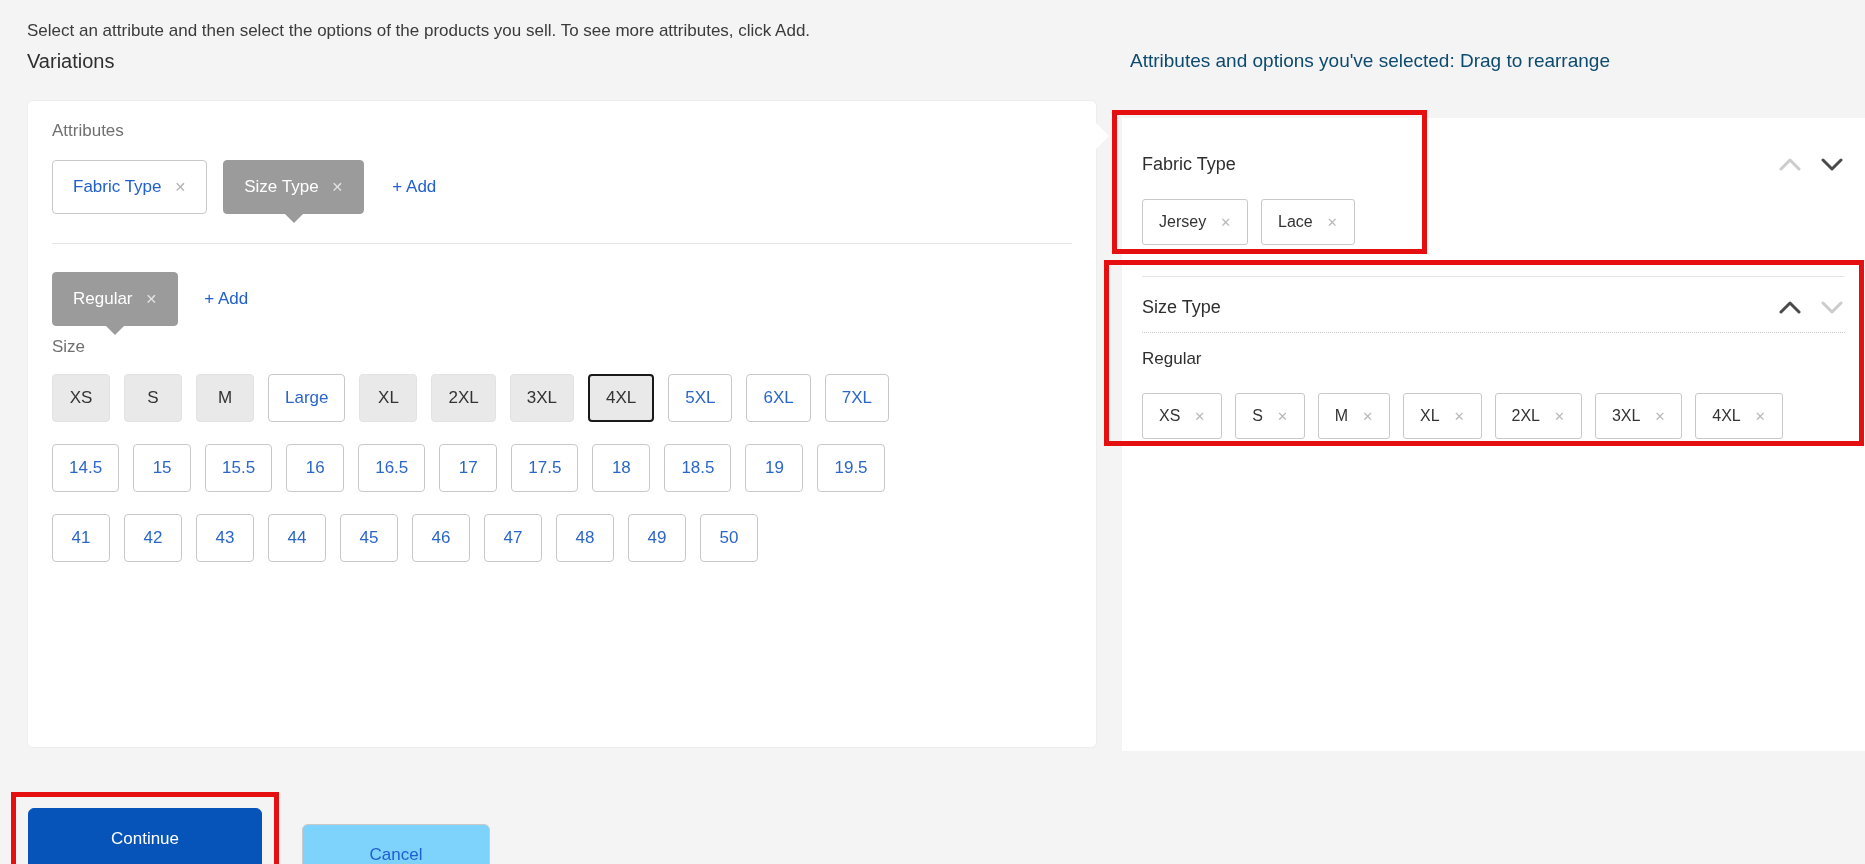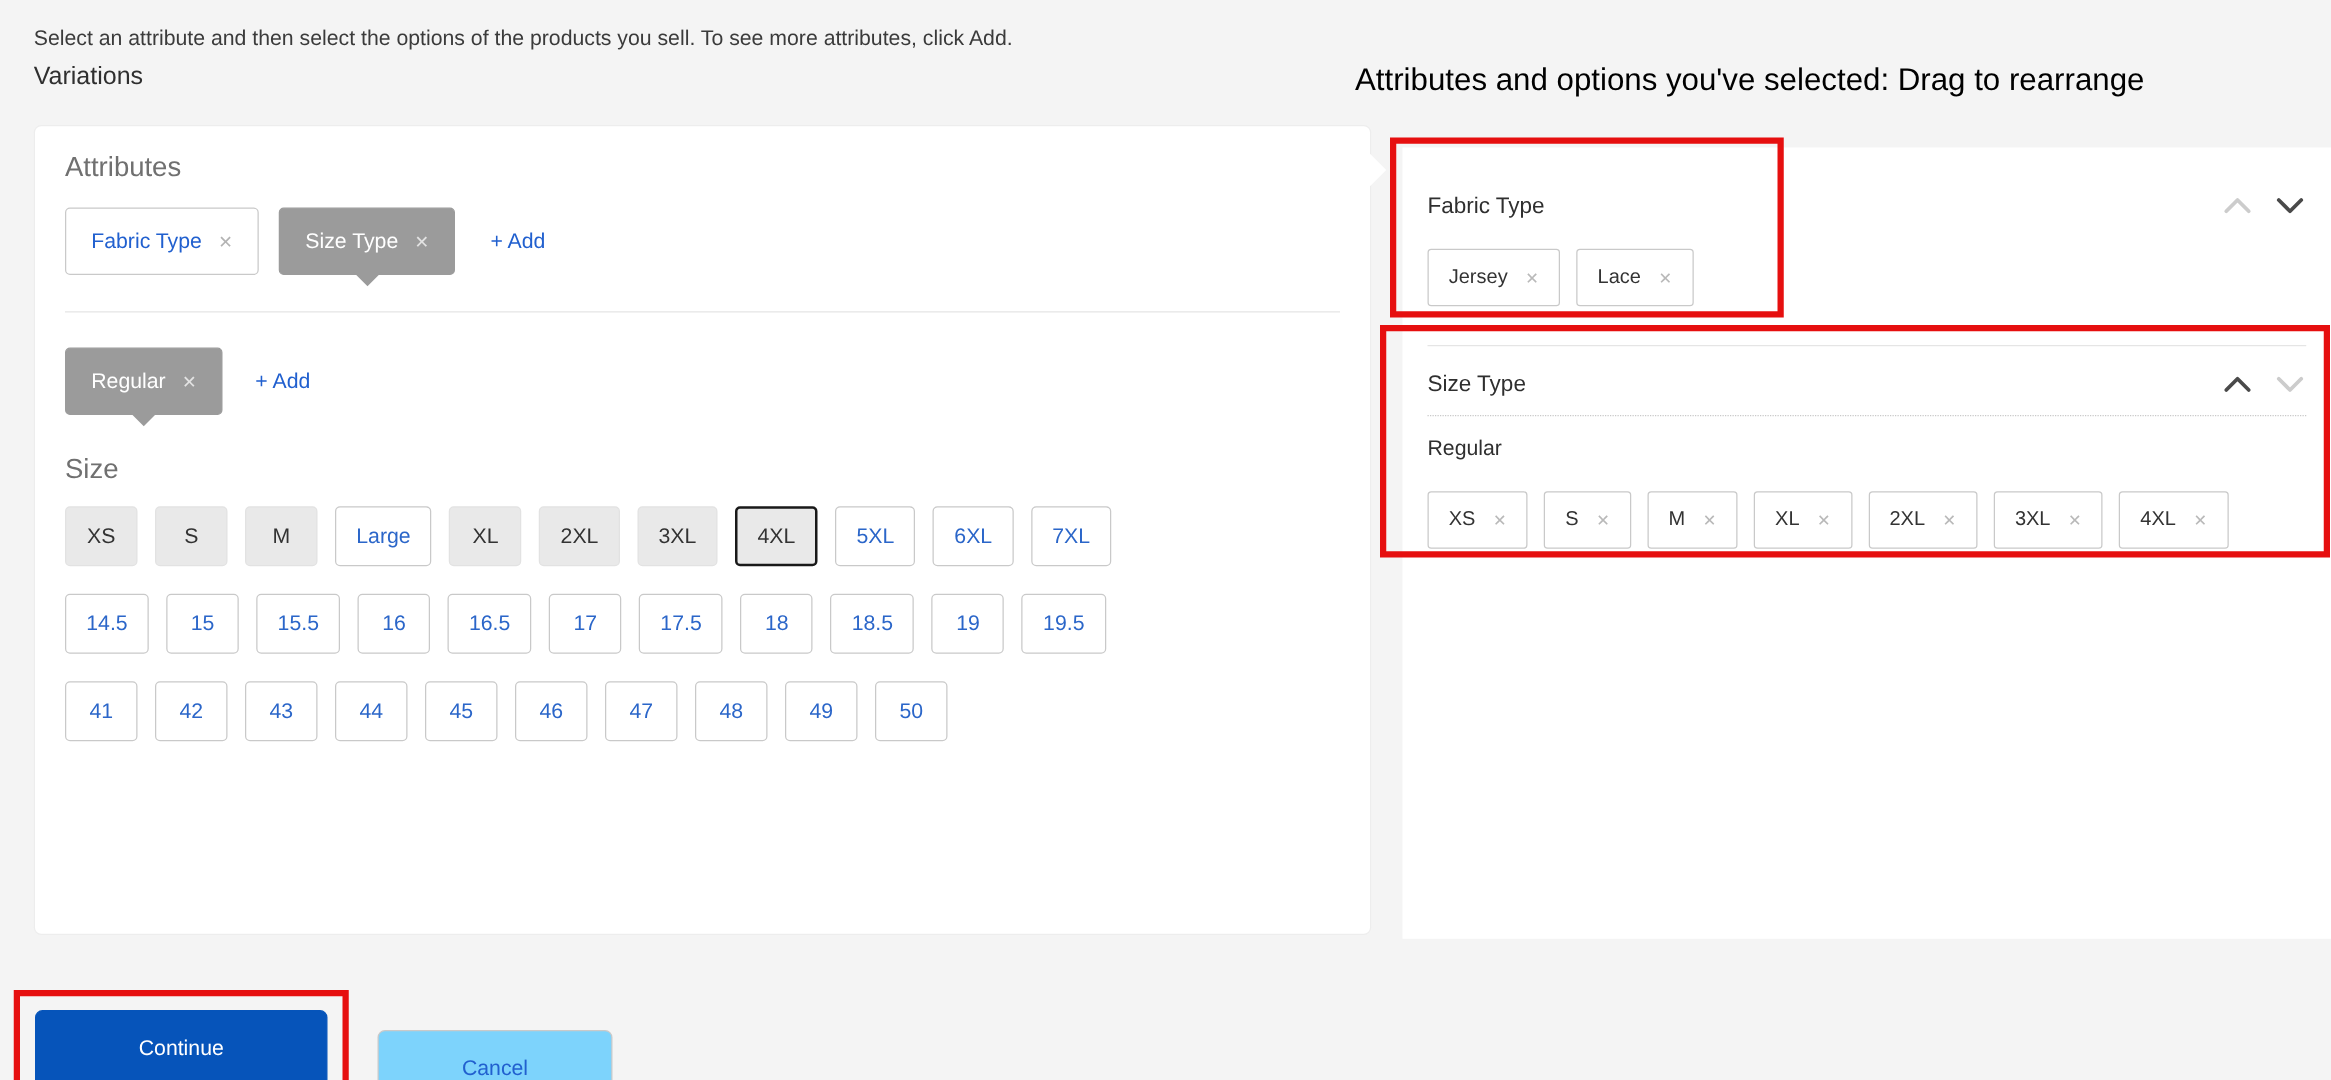--- a/index.html
+++ b/index.html
@@ -12,51 +12,51 @@
   .canvas{position:relative;width:1865px;height:864px;background:var(--page-bg);color:var(--text);overflow:hidden;}
 
   .instruction{position:absolute;left:27px;top:8px;font-size:17px;color:#3b3b3b;margin-top:13px;}
   .variations-title{position:absolute;left:27px;top:50px;font-size:20px;color:#2f2f2f;}
 
   .left-card{position:absolute;left:27px;top:100px;width:1070px;height:648px;background:#fff;
     border:1px solid #ededed;border-radius:6px;padding:20px 24px;}
   .card-notch{position:absolute;right:-13px;top:22px;width:0;height:0;
     border-top:13px solid transparent;border-bottom:13px solid transparent;border-left:13px solid #fff;}
 
-  .section-label{color:var(--muted);font-size:22px;}
+  .section-label{color:var(--muted);font-size:17px;}
   .attr-chip-row{display:flex;align-items:center;margin-top:14px;height:64px;gap:16px;}
 
   .chip{position:relative;display:inline-flex;align-items:center;gap:13px;height:54px;padding:0 20px;
     border-radius:4px;font-size:17px;}
   .chip--default{background:#fff;border:1px solid var(--border);color:var(--link-blue);}
   .chip--selected{background:var(--chip-gray);border:1px solid var(--chip-gray);color:#fff;}
   .chip--selected::after{content:"";position:absolute;left:50%;bottom:-10px;transform:translateX(-50%);
     width:0;height:0;border:11px solid transparent;border-top:11px solid var(--chip-gray);border-bottom:0;}
   .chip-x{font-size:14px;color:#b3b3b3;cursor:pointer;}
   .chip--selected .chip-x{color:#e3e3e3;}
 
   .add-link{color:var(--link-blue);font-size:17px;margin-left:12px;cursor:pointer;text-decoration:none;}
   .left-divider{border:0;border-top:1px solid var(--divider);margin:24px 0 0 0;}
   .sizetype-row{display:flex;align-items:center;margin-top:23px;height:64px;gap:26px;}
-  .size-label{margin-top:25px;}
+  .size-label{margin-top:6px;}
 
   .size-grid{margin-top:17px;}
   .size-row{display:flex;gap:14px;margin-bottom:22px;}
   .size-btn{min-width:58px;height:48px;padding:0 16px;display:inline-flex;align-items:center;justify-content:center;
     font-size:17px;border-radius:4px;background:#fff;border:1px solid var(--border);color:#2b66c9;cursor:pointer;}
   .size-btn--selected{background:#e9e9e9;border-color:#e2e2e2;color:#333;}
   .size-btn--focused{border:2px solid #191919;}
 
   .footer{position:absolute;left:11px;top:792px;display:flex;align-items:flex-end;}
   .annotation-ring{border:5px solid var(--annotation-red);padding:11px 12px;}
   .btn{font-size:17px;border-radius:6px;cursor:pointer;}
   .btn-continue{width:234px;height:62px;background:var(--primary-blue);color:#fff;border:1px solid var(--primary-blue);}
   .btn-cancel{width:188px;height:62px;background:#7dd3fc;color:var(--link-blue);border:1px solid var(--border);margin-left:23px;}
 
-  .right-heading{position:absolute;left:1084px;top:50px;font-size:25px;color:#000000;}
+  .right-heading{position:absolute;left:1130px;top:50px;font-size:19px;color:#0c4a6e;}
   .right-panel{position:absolute;left:1122px;top:118px;width:743px;height:633px;background:#fff;padding:16px 20px;}
   .panel-section-title-row{display:flex;align-items:center;justify-content:space-between;margin-top:2px;}
   .panel-section-title{font-size:18px;color:#2f2f2f;}
   .chev-group{display:flex;gap:16px;align-items:center;}
   .chev{background:none;border:none;padding:2px;cursor:pointer;line-height:0;}
   .chev--on{color:#4a4a4a;}
   .chev--off{color:#cccccc;}
   .opt-row{display:flex;gap:13px;margin-top:24px;}
   .opt-chip{display:inline-flex;align-items:center;gap:14px;height:46px;padding:0 16px;background:#fff;
     border:1px solid var(--border);border-radius:3px;font-size:16px;color:#333;}

